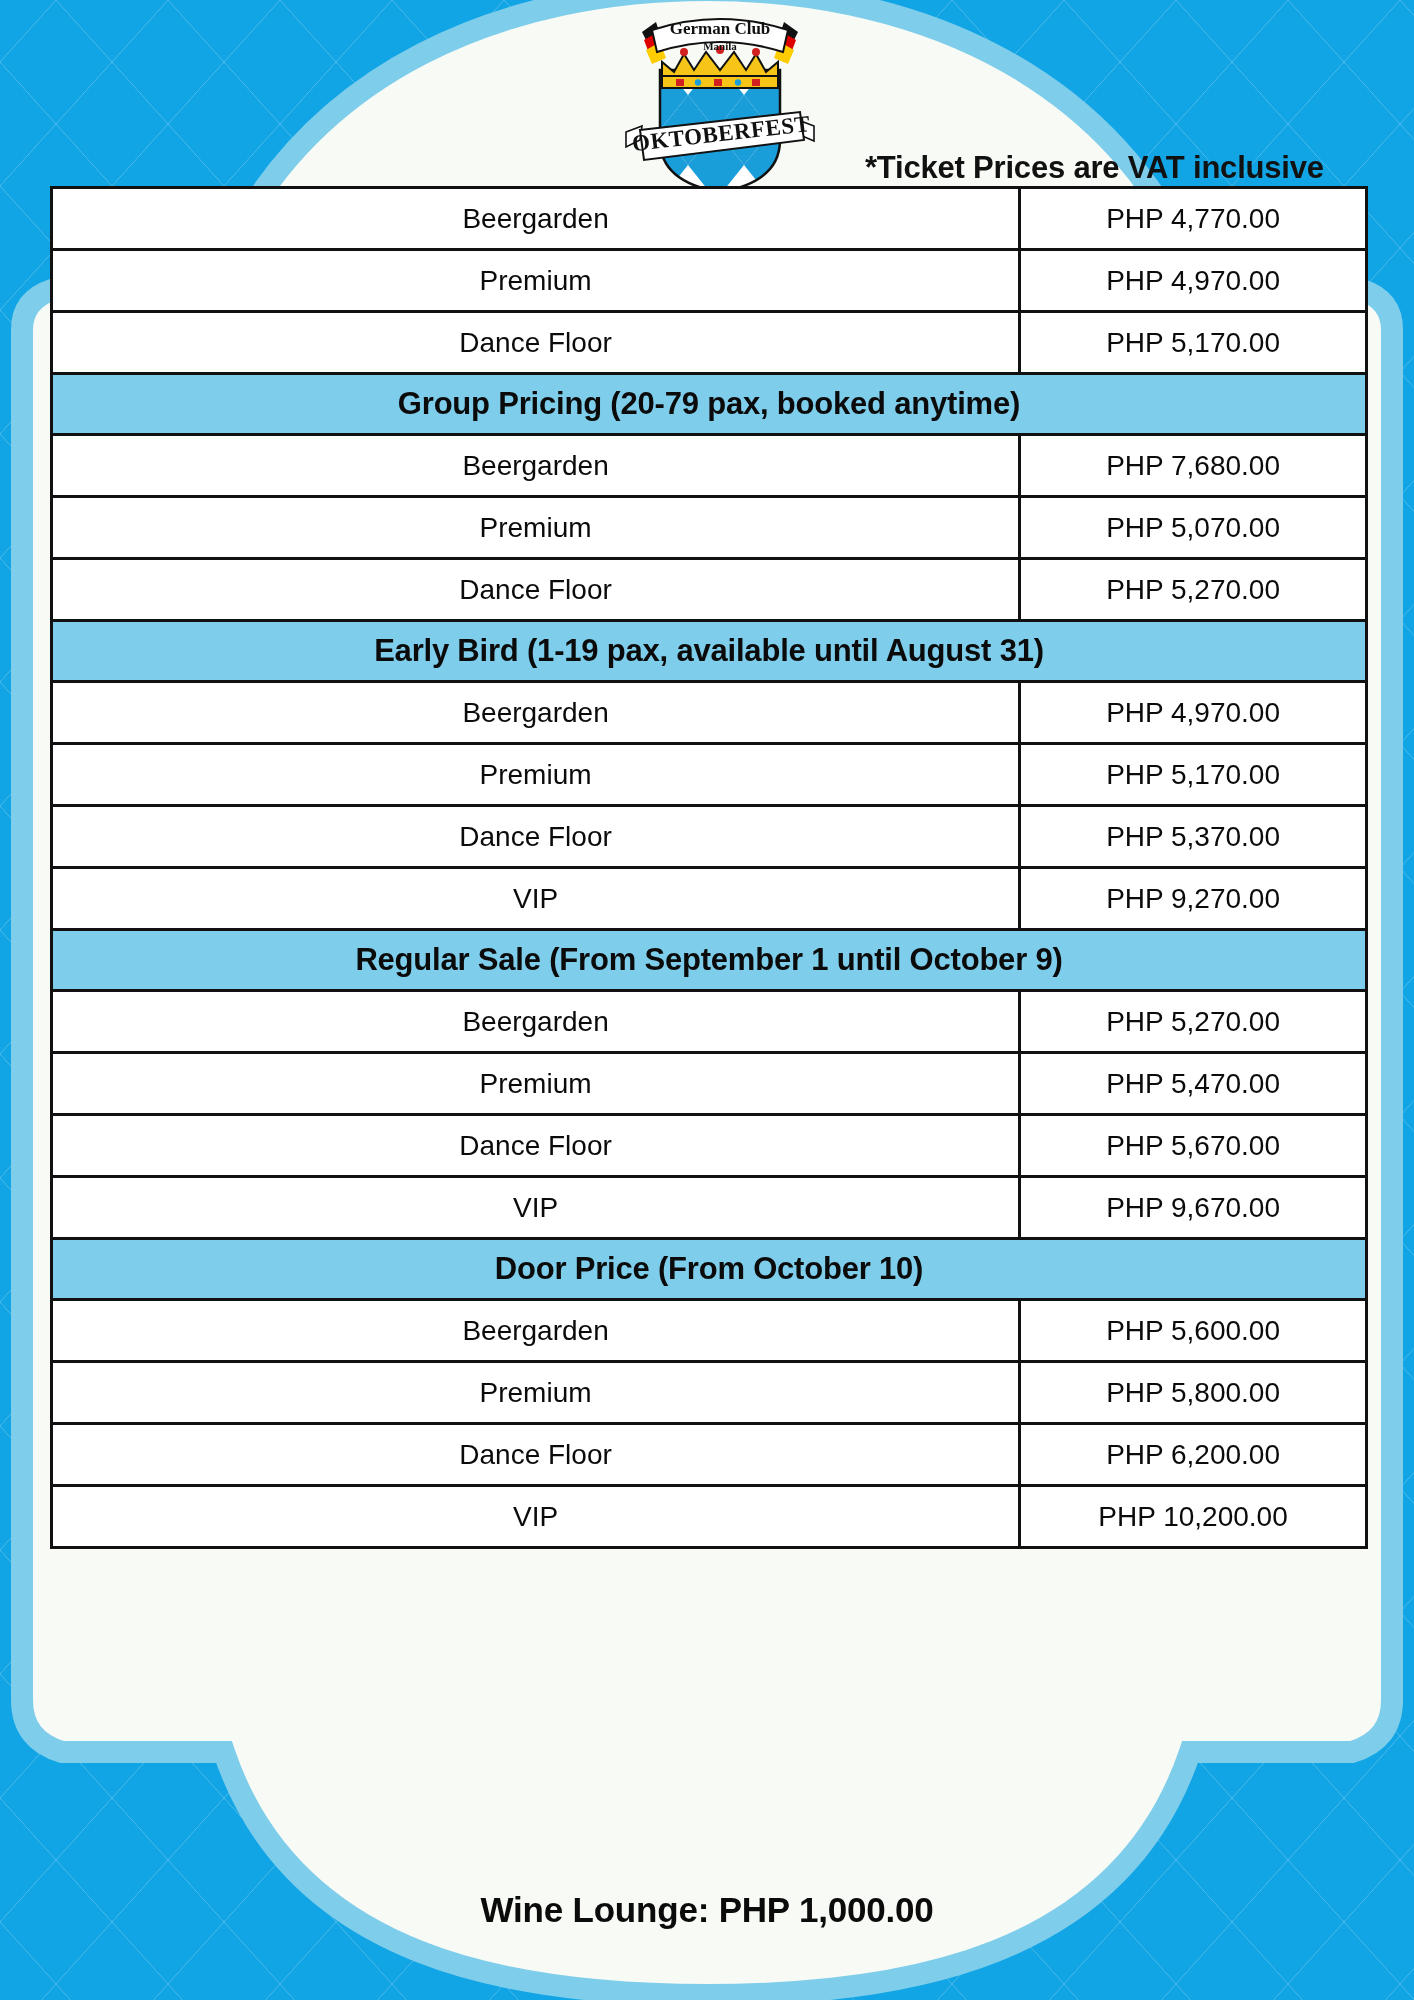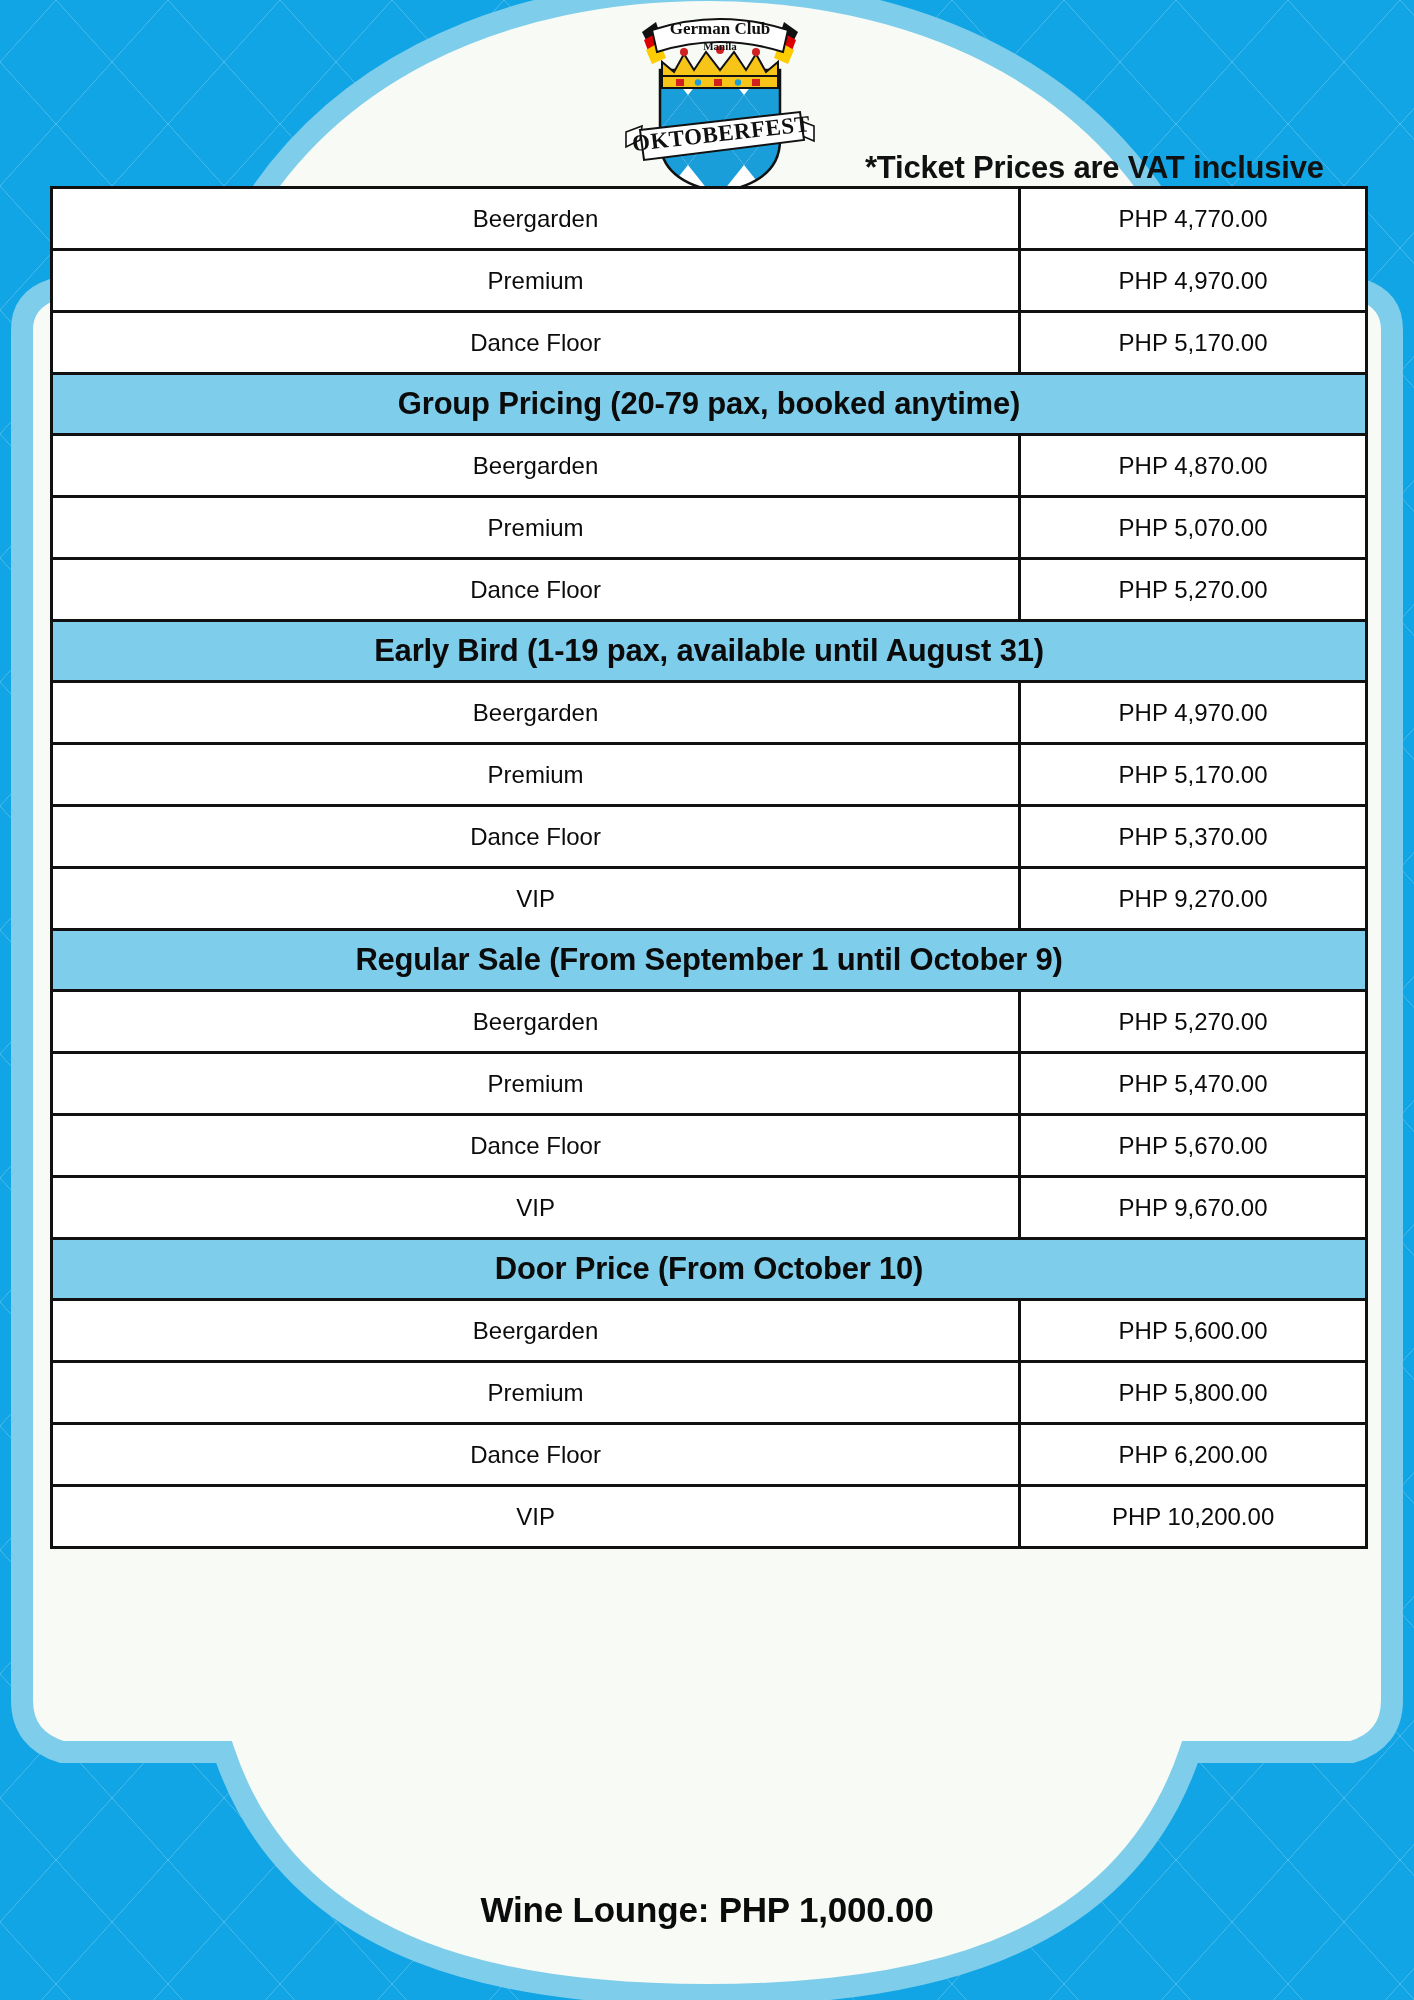--- a/index.html
+++ b/index.html
@@ -76,21 +76,21 @@
   
   #price-table{
     position:absolute;
     left:50px; top:186px;
     width:1318px;
     border-collapse:collapse;
     table-layout:fixed;
   }
   #price-table td{
     border:3px solid #111;
-    font-size:24px;
+    font-size:28px;
     color:#0b0b0b;
     text-align:center;
     vertical-align:middle;
     background:#ffffff;
     height:49px;
     padding:5px 0;
     font-weight:400;
   }
   #price-table tr.section-row td{
     background:#7ecdeb;
@@ -251,21 +251,21 @@
         </tr>
         <tr>
           <td class="tier-cell">Dance Floor</td>
           <td class="price-cell">PHP 5,170.00</td>
         </tr>
         <tr class="section-row">
           <td colspan="2">Group Pricing (20-79 pax, booked anytime)</td>
         </tr>
         <tr>
           <td class="tier-cell">Beergarden</td>
-          <td class="price-cell">PHP 4,870.00</td>
+          <td class="price-cell">PHP 7,680.00</td>
         </tr>
         <tr>
           <td class="tier-cell">Premium</td>
           <td class="price-cell">PHP 5,070.00</td>
         </tr>
         <tr>
           <td class="tier-cell">Dance Floor</td>
           <td class="price-cell">PHP 5,270.00</td>
         </tr>
         <tr class="section-row">

